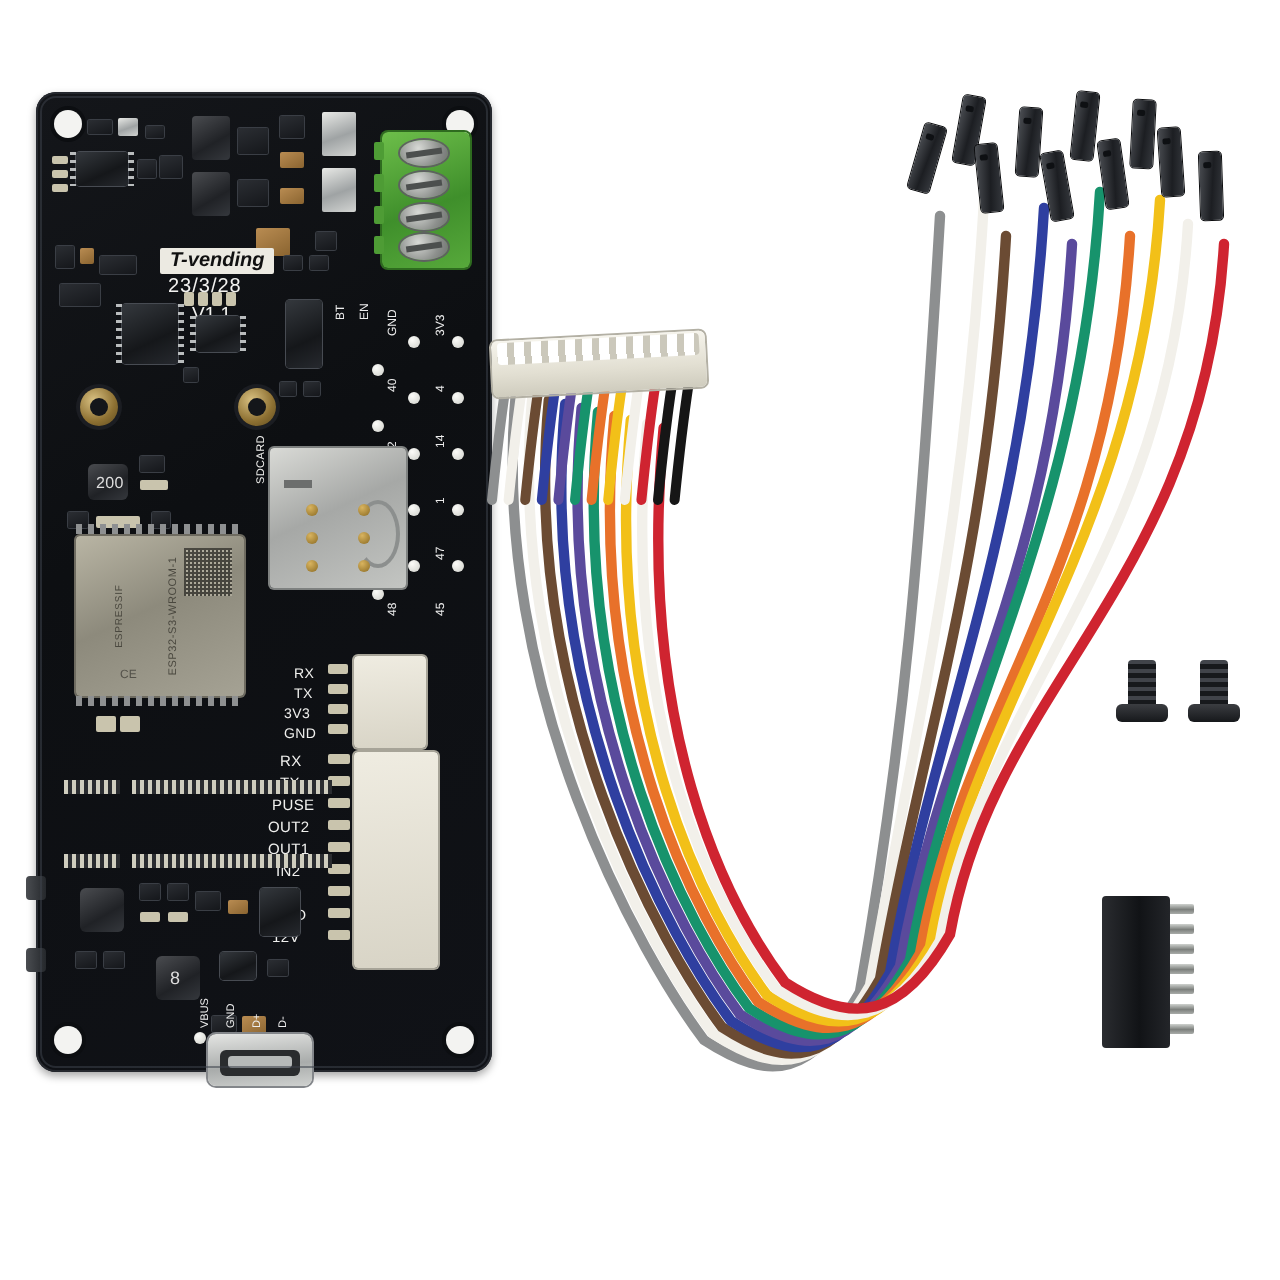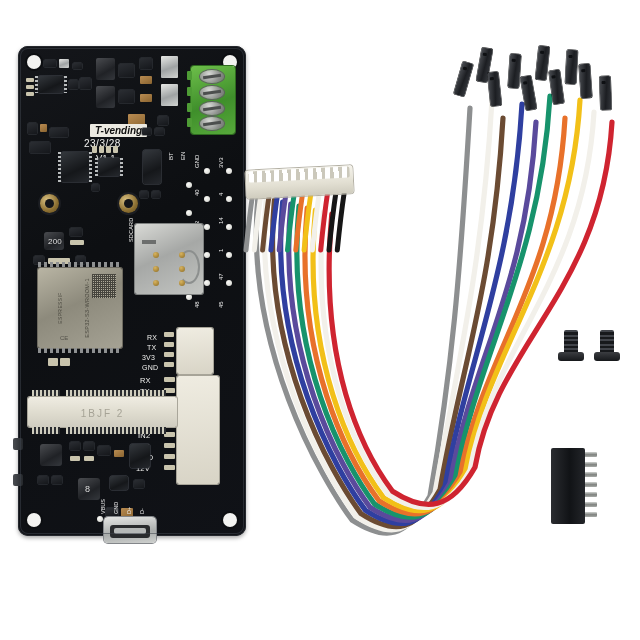--- a/index.html
+++ b/index.html
@@ -182,21 +182,21 @@
       <span class="fin" style="top:5px"></span>
       <span class="fin" style="top:21px"></span>
       <span class="fin" style="top:37px"></span>
       <span class="fin" style="top:52px"></span>
       <span class="scr" style="top:4px"></span>
       <span class="scr" style="top:20px"></span>
       <span class="scr" style="top:36px"></span>
       <span class="scr" style="top:51px"></span>
     </div>
 
-    <div class="brand" style="left:72px;top:78px">T-vending</div>
+    <div class="brand" style="left:62px;top:78px">T-vending</div>
     <div class="date" style="left:66px;top:92px">23/3/28</div>
     <div class="ver" style="left:78px;top:106px">V1.1</div>
 
     <div class="c blk" style="left:10px;top:77px;width:9px;height:11px"></div>
     <div class="c tan" style="left:22px;top:78px;width:7px;height:8px"></div>
     <div class="c blk" style="left:32px;top:82px;width:18px;height:9px"></div>
     <div class="c blk" style="left:12px;top:96px;width:20px;height:11px"></div>
     <div class="ic" style="left:43px;top:106px;width:28px;height:30px">
       <span class="legs" style="left:-3px"></span>
         <span class="legs" style="right:-3px"></span>
@@ -307,23 +307,20 @@
     <div class="c pad" style="left:146px;top:364px;width:11px;height:5px"></div>
     <div class="c pad" style="left:146px;top:375px;width:11px;height:5px"></div>
     <div class="c pad" style="left:146px;top:386px;width:11px;height:5px"></div>
     <div class="c pad" style="left:146px;top:397px;width:11px;height:5px"></div>
     <div class="c pad" style="left:146px;top:408px;width:11px;height:5px"></div>
     <div class="c pad" style="left:146px;top:419px;width:11px;height:5px"></div>
     <div class="wcon" style="left:159px;top:330px;width:42px;height:108px"></div>
 
     <div class="fpcteeth" style="left:14px;top:344px;width:28px"></div>
     <div class="fpcteeth" style="left:48px;top:344px;width:100px"></div>
-    <div class="fpc">
-      <span class="lbl">1BJF 2</span>
-    </div>
     <div class="fpcteeth" style="left:14px;top:381px;width:28px"></div>
     <div class="fpcteeth" style="left:48px;top:381px;width:100px"></div>
 
     <div class="c ind" style="left:22px;top:398px;width:22px;height:22px;border-radius:3px"></div>
     <div class="c blk" style="left:52px;top:396px;width:10px;height:8px"></div>
     <div class="c blk" style="left:66px;top:396px;width:10px;height:8px"></div>
     <div class="c blk" style="left:80px;top:400px;width:12px;height:9px"></div>
     <div class="c pad" style="left:52px;top:410px;width:10px;height:5px"></div>
     <div class="c pad" style="left:66px;top:410px;width:10px;height:5px"></div>
     <div class="c tan" style="left:96px;top:404px;width:10px;height:7px"></div>

